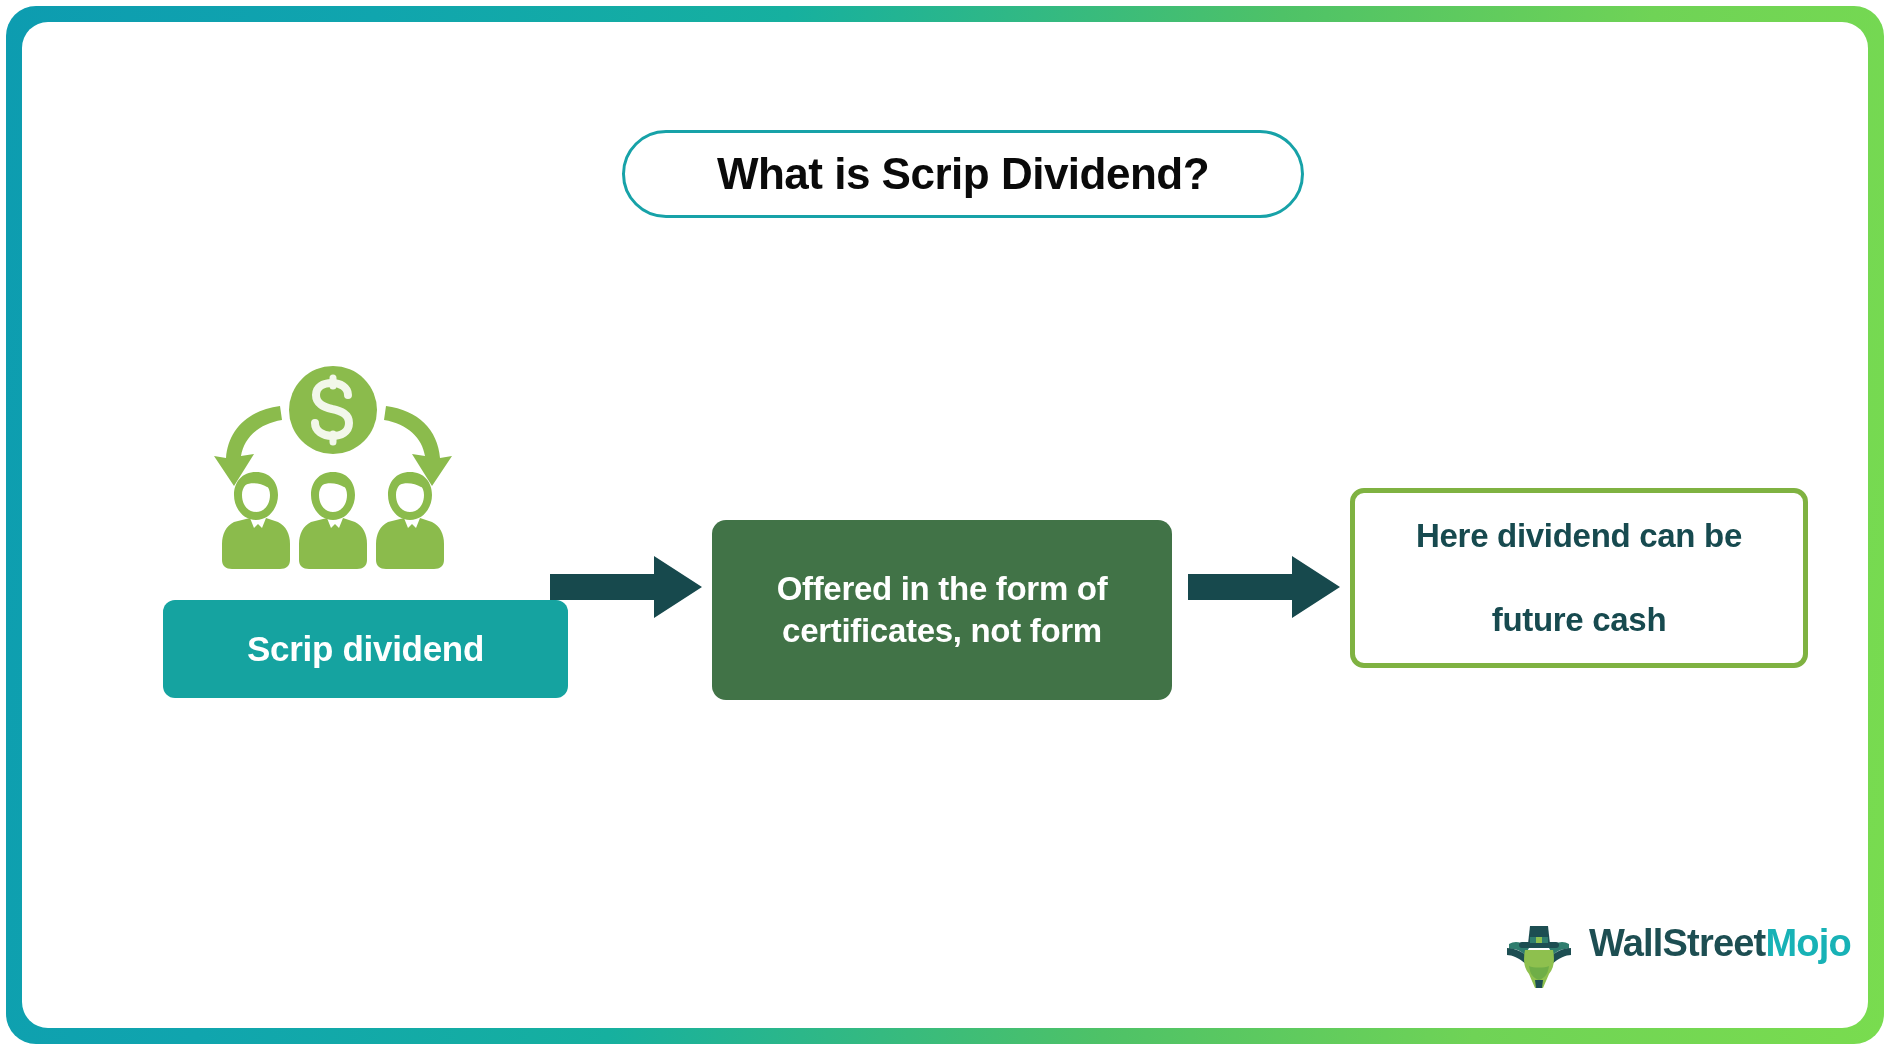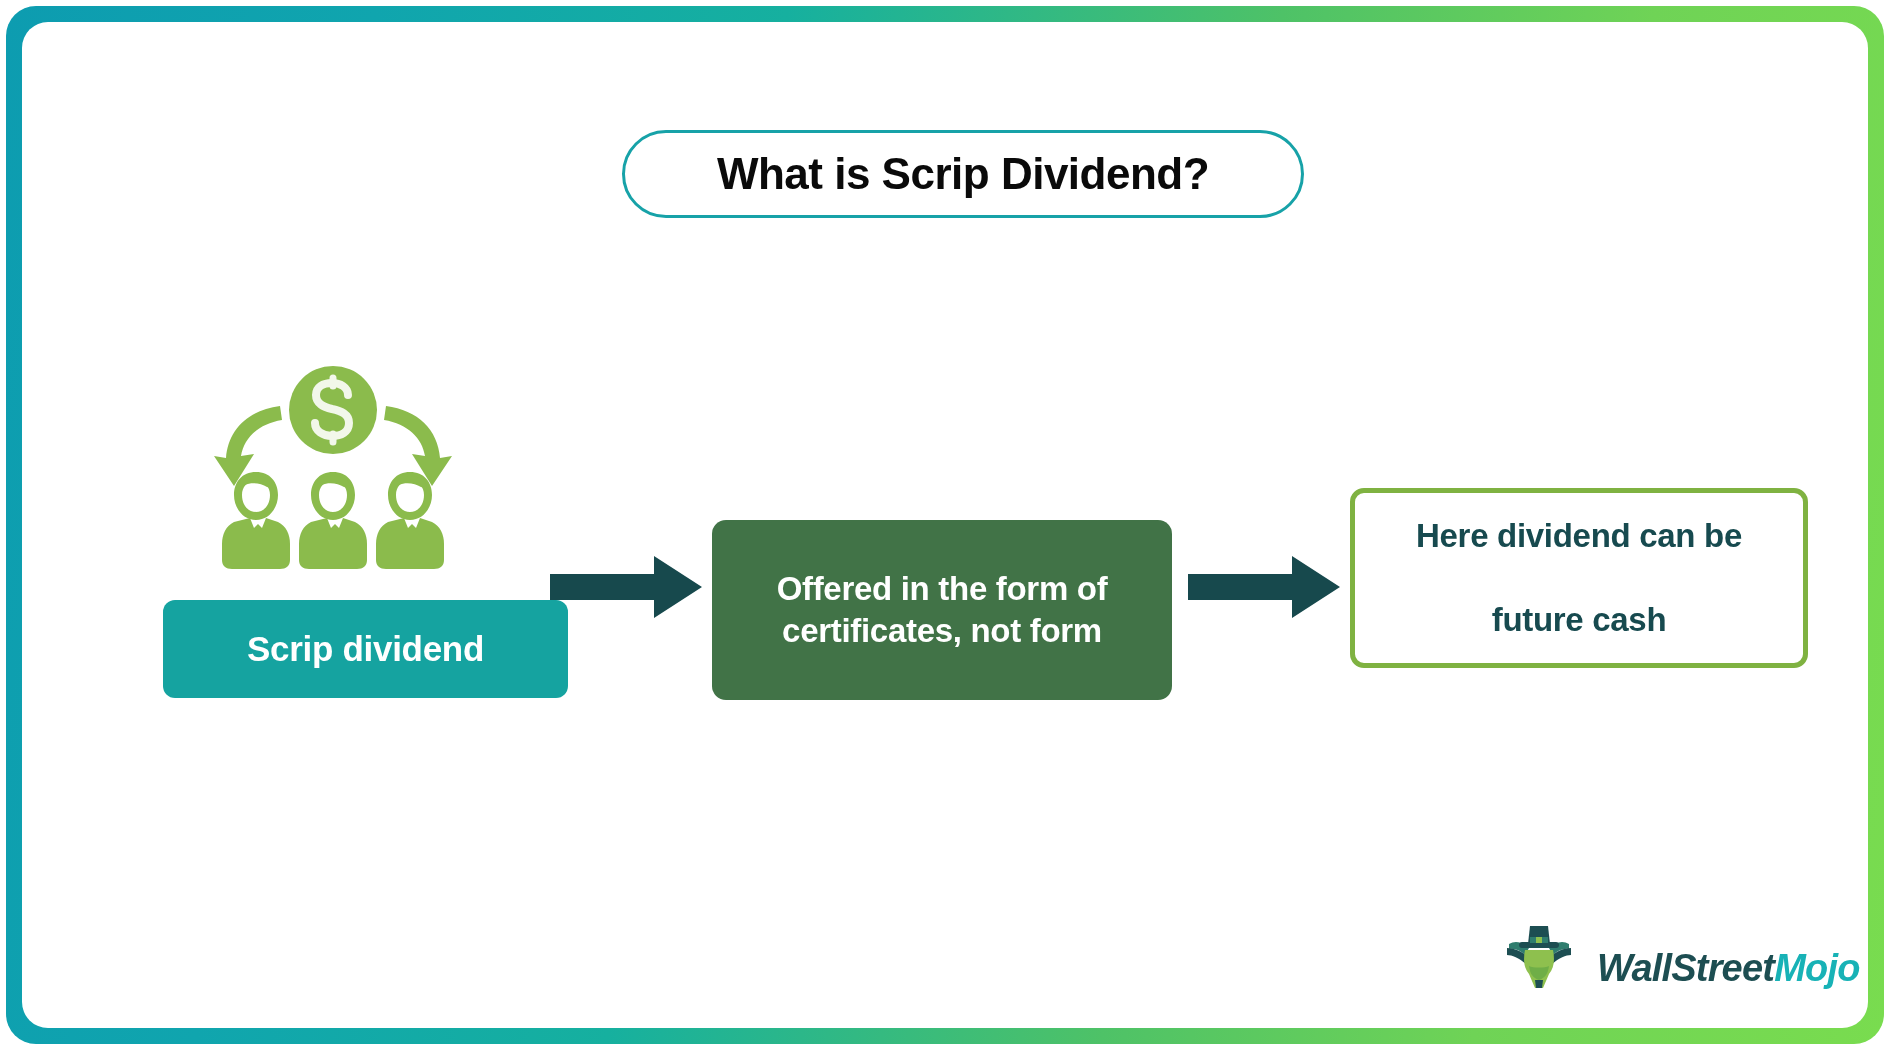--- a/index.html
+++ b/index.html
@@ -128,21 +128,21 @@
     line-height: 1.28;
     letter-spacing: -0.3px;
     white-space: nowrap;
     text-align: center;
   }
 
   
   #brand {
     position: absolute;
     left: 1483px; top: 900px;
-    display: flex; align-items: flex-end; gap: 24px; font-style: italic;
+    display: flex; align-items: flex-start; gap: 16px;
   }
   #brand-mark { width: 68px; height: 68px; flex: 0 0 auto; }
   #brand-mark svg { display: block; width: 100%; height: 100%; }
   #brand-wordmark {
     font-size: 38px;
     font-weight: bold;
     letter-spacing: -0.8px;
     white-space: nowrap;
   }
   .brand-a { color: #1d4e52; }

